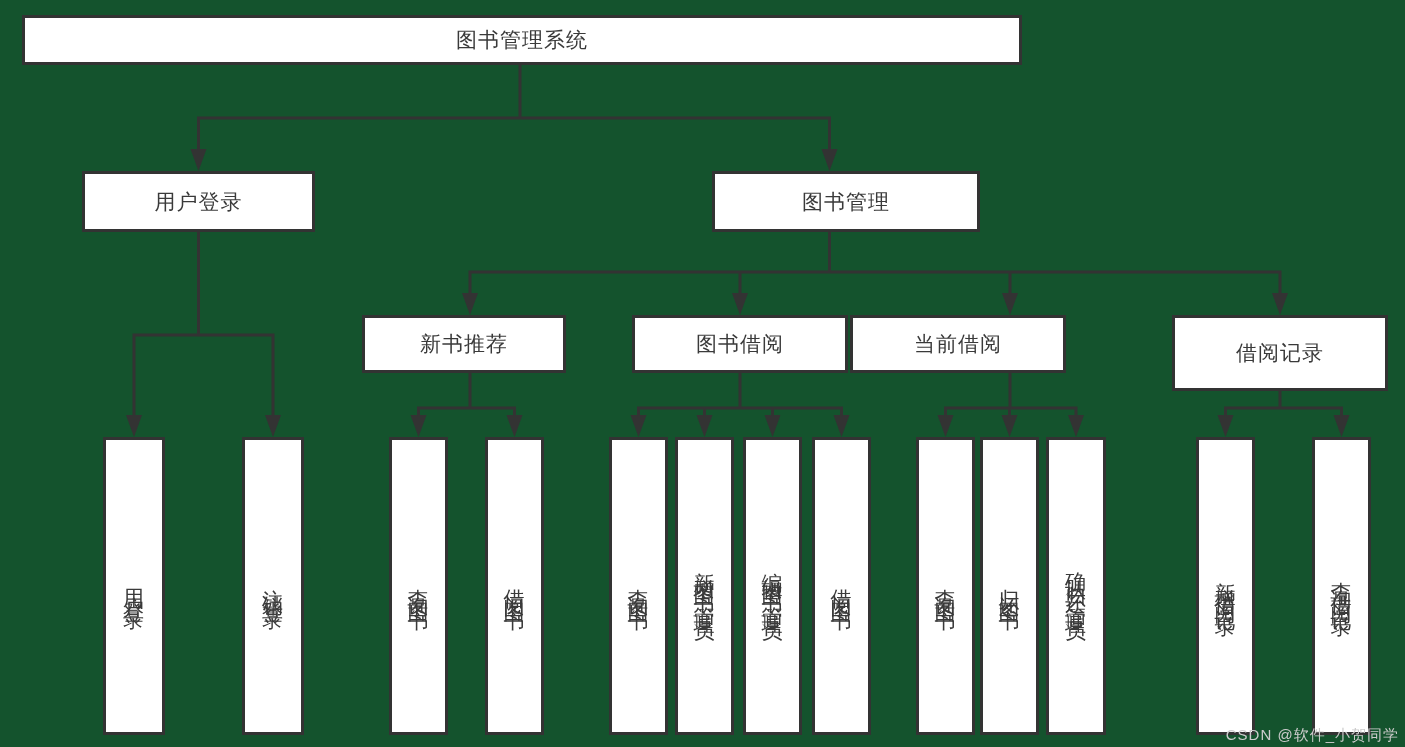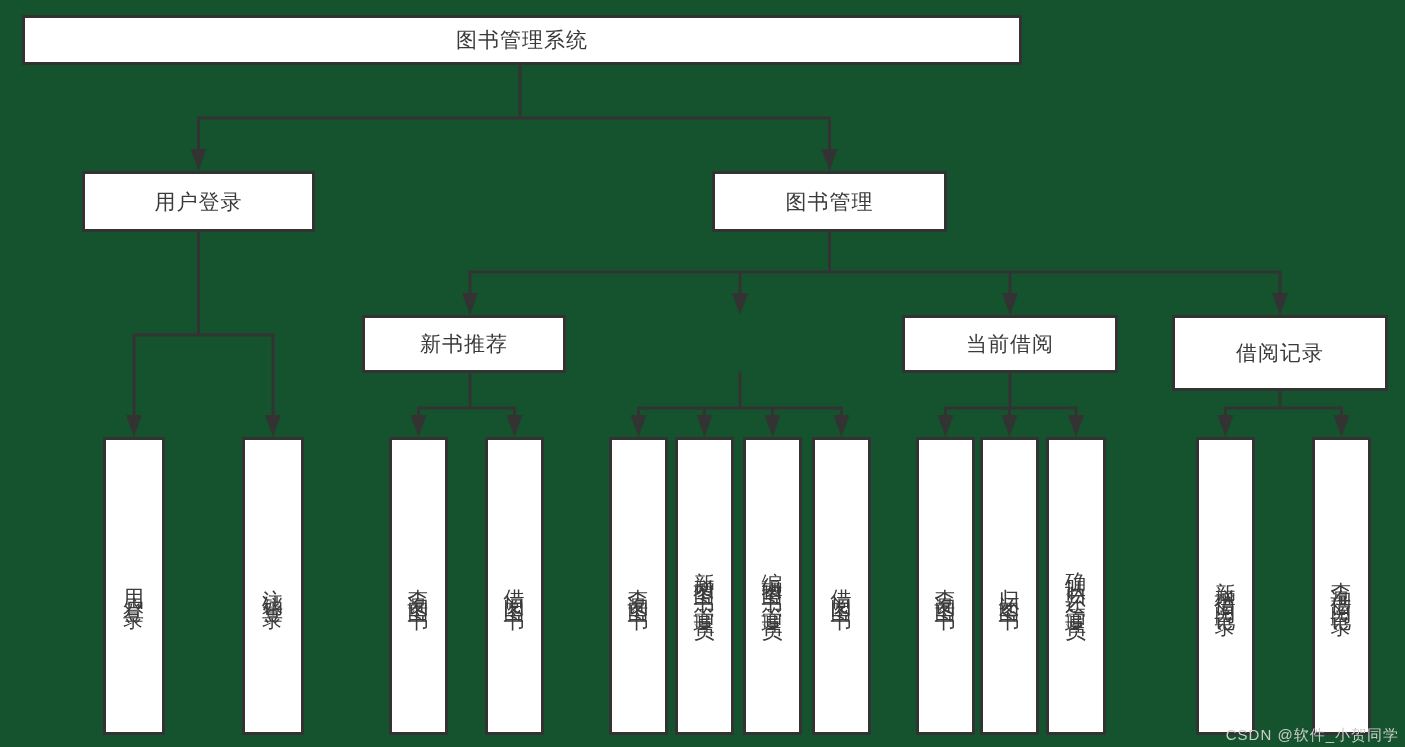--- a/index.html
+++ b/index.html
@@ -112,28 +112,31 @@
     </g>
   </svg>
 
   <div class="box hbox" style="left:22px; top:15px; width:1000px; height:50px;">
     <span>图书管理系统</span>
   </div>
 
   <div class="box hbox" style="left:82px; top:171px; width:233px; height:61px;">
     <span>用户登录</span>
   </div>
-  <div class="box hbox" style="left:712px; top:171px; width:235px; height:61px;">
+  <div class="box hbox" style="left:712px; top:171px; width:268px; height:61px;">
     <span>图书管理</span>
   </div>
 
   <div class="box hbox" style="left:362px; top:315px; width:204px; height:58px;">
     <span>新书推荐</span>
   </div>
-  <div class="box hbox" style="left:902px; top:315px; width:216px; height:58px;">
+  <div class="box hbox" style="left:632px; top:315px; width:216px; height:58px;">
+    <span>图书借阅</span>
+  </div>
+  <div class="box hbox" style="left:850px; top:315px; width:216px; height:58px;">
     <span>当前借阅</span>
   </div>
   <div class="box hbox" style="left:1172px; top:315px; width:216px; height:76px;align-items:center;">
     <span>借阅记录</span>
   </div>
 
   <div class="box vbox" style="left:103px; top:437px; width:62px; height:298px;">
     <span>用户登录</span>
   </div>
   <div class="box vbox" style="left:242px; top:437px; width:62px; height:298px;">

